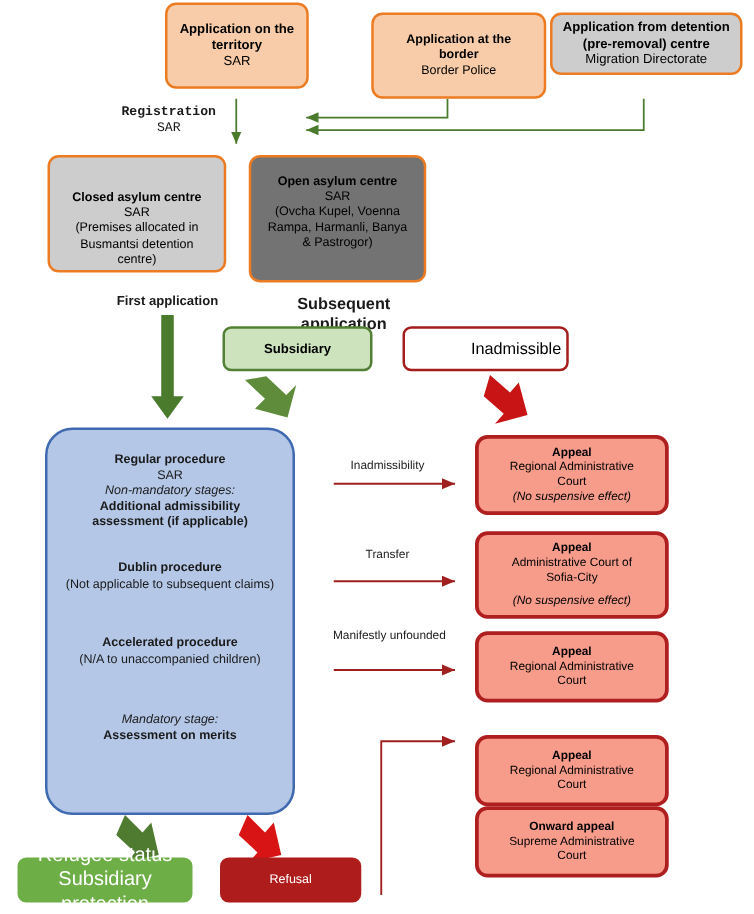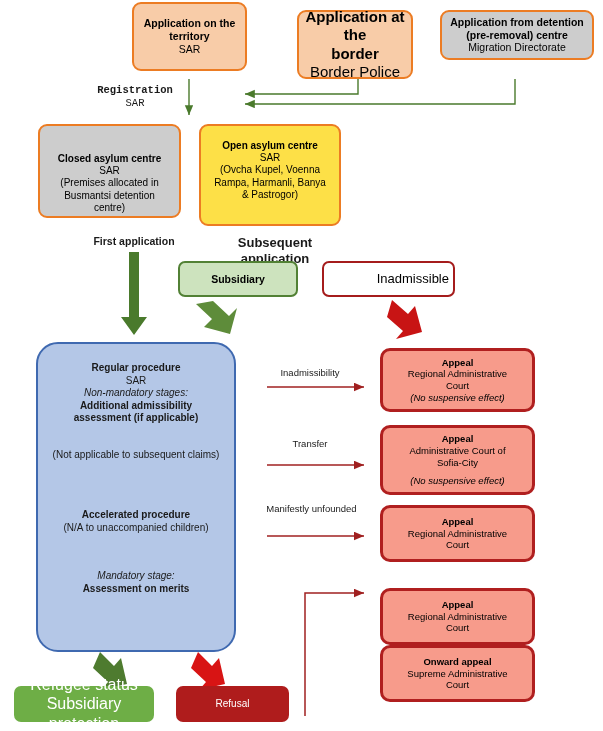--- a/index.html
+++ b/index.html
@@ -7,21 +7,21 @@
   #canvas{position:relative;width:603px;height:731px;background:#fff;overflow:hidden;}
   .box{position:absolute;box-sizing:border-box;display:flex;align-items:center;justify-content:center;text-align:center;line-height:1.22;}
   .box .inner{padding:2px 4px;width:100%;}
   .ln{display:block;}
   .b{font-weight:bold;}
   .it{font-style:italic;}
 
   
   .n-orange{background:#F8CCA8;border:2.5px solid #EC7C23;border-radius:9px;}
   .n-grey  {background:#CDCDCD;border:2.5px solid #EC7C23;border-radius:9px;}
-  .n-white-orange{background:#fde047;border:2.5px solid #EC7C23;border-radius:9px;}
+  .n-white-orange{background:#737373;border:2.5px solid #EC7C23;border-radius:9px;}
   .n-greenlt{background:#CDE3BE;border:2.5px solid #528135;border-radius:7px;}
   .n-white-red{background:#FFFFFF;border:2.5px solid #A51C1C;border-radius:7px;}
   .n-blue{background:#B4C7E7;border:2px solid #3F69B0;border-radius:22px;}
   .n-salmon{background:#F79B8B;border:3px solid #B01F1F;border-radius:10px;}
   .n-green{background:#6EAE46;border:none;border-radius:7px;color:#fff;}
   .n-darkred{background:#AF1C1C;border:none;border-radius:7px;color:#fff;}
 
   .lbl{position:absolute;text-align:center;color:#1a1a1a;line-height:1.25;}
   svg.overlay{position:absolute;left:0;top:0;width:603px;height:731px;pointer-events:none;}
 </style>
@@ -100,21 +100,21 @@
   </svg>
 
   <div class="box n-orange" style="left:132px;top:2px;width:115px;height:69px;font-size:10.5px;">
     <div class="inner">
       <span class="ln b">Application on the</span>
       <span class="ln b">territory</span>
       <span class="ln">SAR</span>
     </div>
   </div>
 
-  <div class="box n-orange" style="left:297px;top:10px;width:116px;height:69px;font-size:15px;">
+  <div class="box n-orange" style="left:297px;top:10px;width:140px;height:69px;font-size:10px;">
     <div class="inner">
       <span class="ln b">Application at the</span>
       <span class="ln b">border</span>
       <span class="ln">Border Police</span>
     </div>
   </div>
 
   <div class="box n-grey" style="left:440px;top:10px;width:154px;height:50px;font-size:10.5px;">
     <div class="inner">
       <span class="ln b">Application from detention</span>
@@ -164,20 +164,21 @@
 
   <div class="lbl" style="left:40px;top:362px;width:192px;font-size:10px;">
     <span class="ln b">Regular procedure</span>
     <span class="ln">SAR</span>
     <span class="ln it">Non-mandatory stages:</span>
     <span class="ln b">Additional admissibility</span>
     <span class="ln b">assessment (if applicable)</span>
   </div>
 
   <div class="lbl" style="left:40px;top:449px;width:192px;font-size:10px;">
+    <span class="ln b">Dublin procedure</span>
     <span class="ln">(Not applicable to subsequent claims)</span>
   </div>
 
   <div class="lbl" style="left:40px;top:509px;width:192px;font-size:10px;">
     <span class="ln b">Accelerated procedure</span>
     <span class="ln">(N/A to unaccompanied children)</span>
   </div>
 
   <div class="lbl" style="left:40px;top:570px;width:192px;font-size:10px;">
     <span class="ln it">Mandatory stage:</span>

